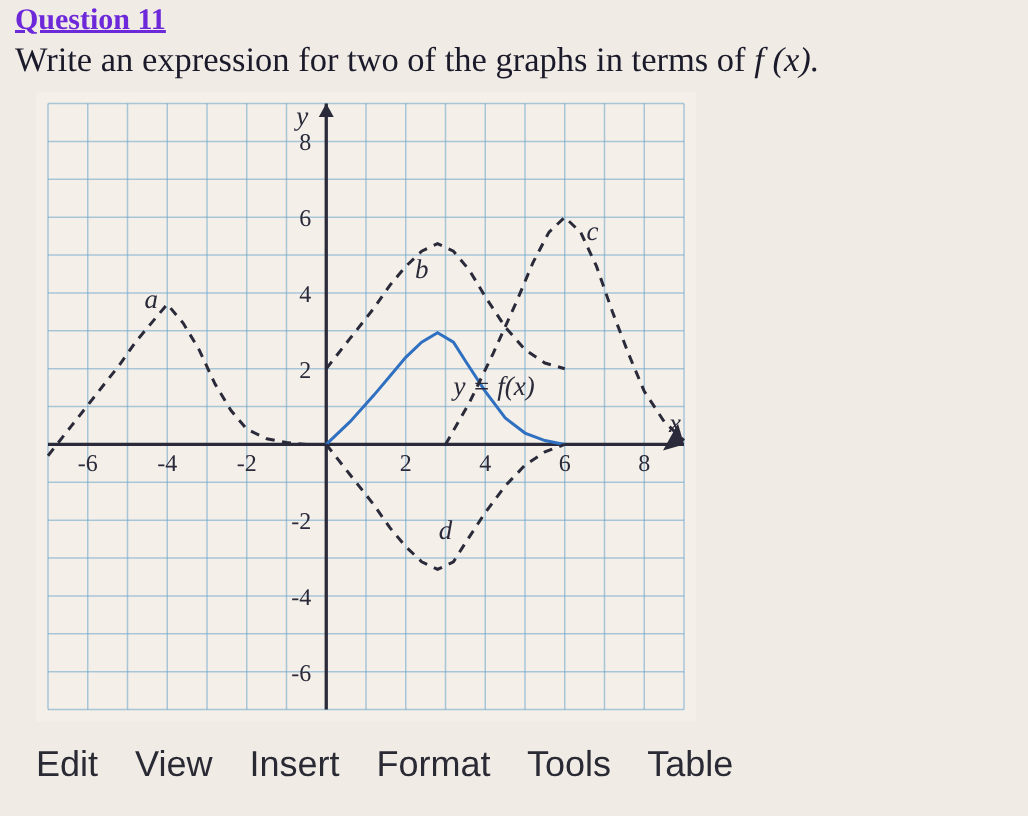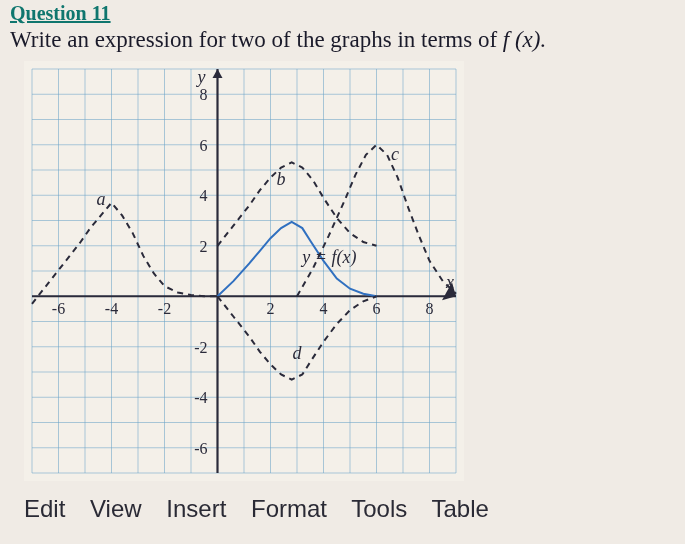--- a/index.html
+++ b/index.html
@@ -7,21 +7,21 @@
       font-family: Georgia, 'Times New Roman', serif;
       background: #f0ebe5;
       width: 685px;
       height: 544px;
       padding: 0;
     }
     .question-heading {
       font-size: 20px;
       font-weight: bold;
       text-decoration: underline;
-      color: #0f766e;
+      color: #6d28d9;
       padding: 2px 10px 0 10px;
     }
     .question-text {
       font-size: 23px;
       color: #1a1a2a;
       padding: 2px 10px 6px 10px;
     }
     .question-text .fx {
       font-style: italic;
       font-family: 'Times New Roman', serif;

